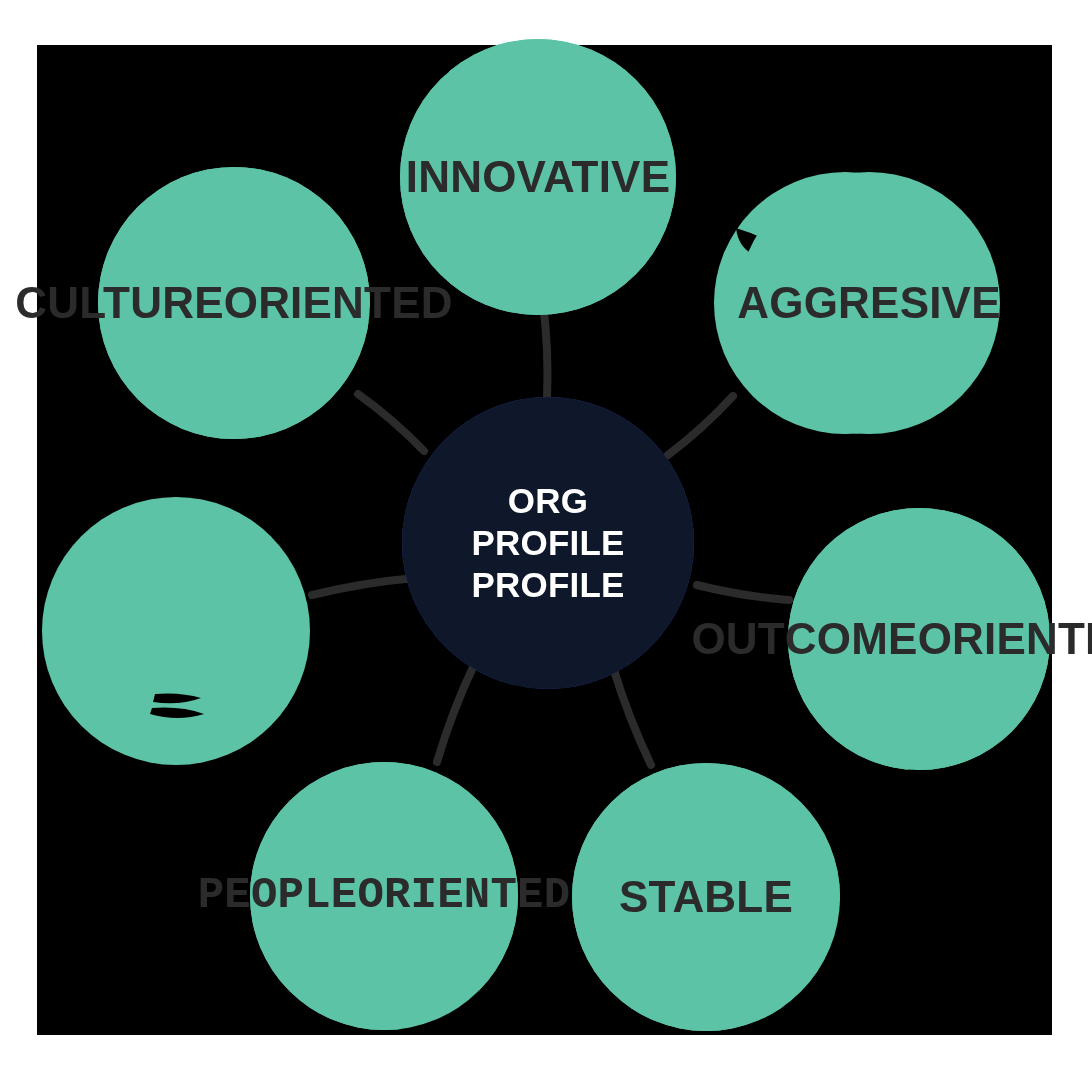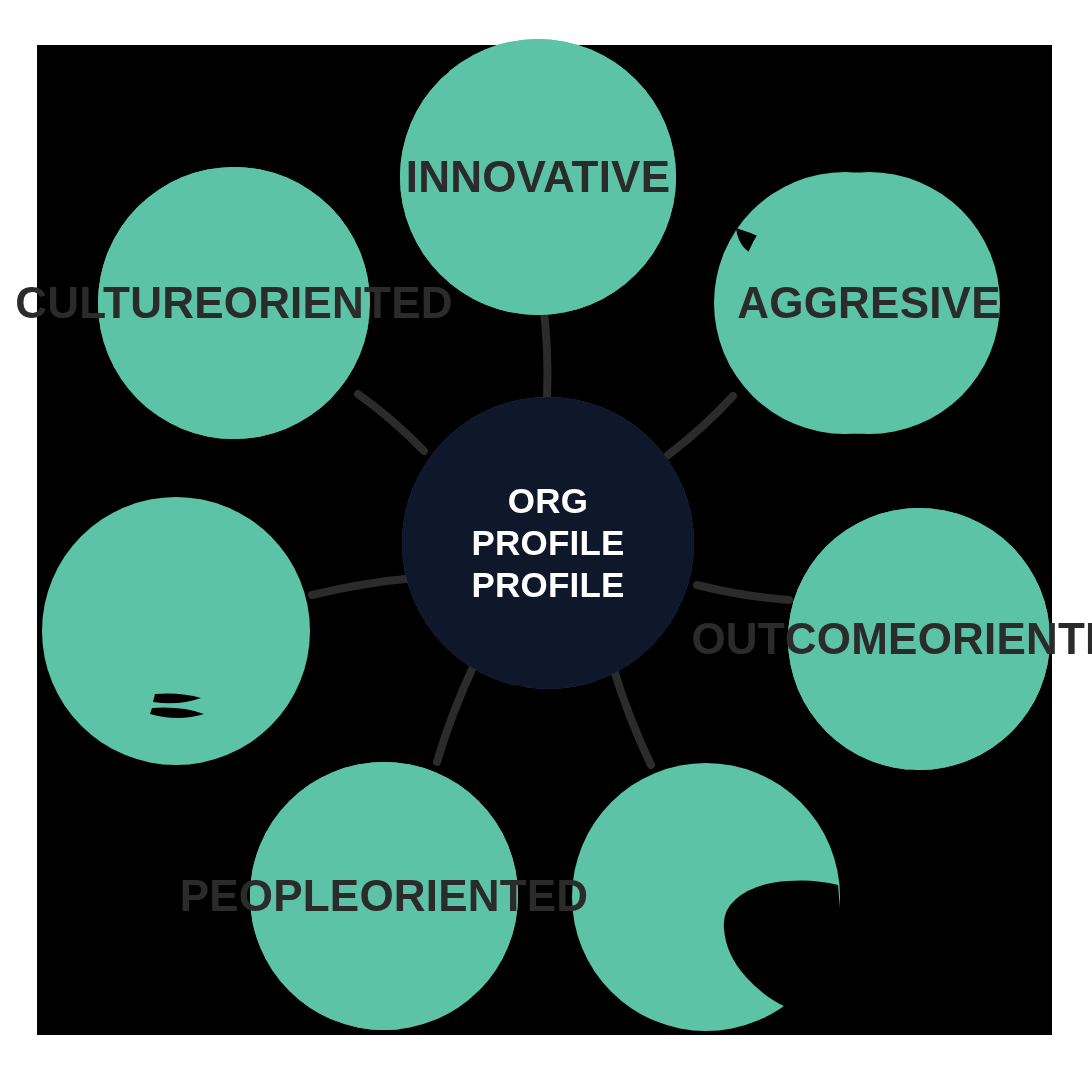--- a/index.html
+++ b/index.html
@@ -130,21 +130,24 @@
 
   <div class="node spoke" style="left: 400px; top: 39px; width: 276px; height: 276px;">
     <div class="label" title="INNOVATIVE"><span>INNOVATIVE</span></div>
   </div>
   <div class="node spoke" style="left: 738px; top: 172px; width: 262px; height: 262px;">
     <div class="label" title="AGGRESIVE"><span>AGGRESIVE</span></div>
   </div>
   <div class="node spoke" style="left: 788px; top: 508px; width: 262px; height: 262px;">
     <div class="label" title="OUTCOME ORIENTED"><span>OUTCOME</span><span>ORIENTED</span></div>
   </div>
-  <div class="node spoke" style="left: 250px; top: 762px; width: 268px; height: 268px;">
+  <div class="node spoke" style="left: 572px; top: 763px; width: 268px; height: 268px;">
+    <div class="label" title="STABLE"><span>STABLE</span></div>
+  </div>
+  <div class="node spoke" style="left: 250px; top: 762px; width: 268px; height: 268px; font-family: Liberation Mono, monospace;">
     <div class="label" title="PEOPLE ORIENTED"><span>PEOPLE</span><span>ORIENTED</span></div>
   </div>
   <div class="node spoke" style="left: 98px; top: 167px; width: 272px; height: 272px;">
     <div class="label" title="DETAIL ORIENTED"><span>CULTURE</span><span>ORIENTED</span></div>
   </div>
 
   <div class="node hub" id="hub" style="left: 402px; top: 397px; width: 292px; height: 292px;">
     <div class="label">
         <span>ORG</span>
         <span>PROFILE</span>

